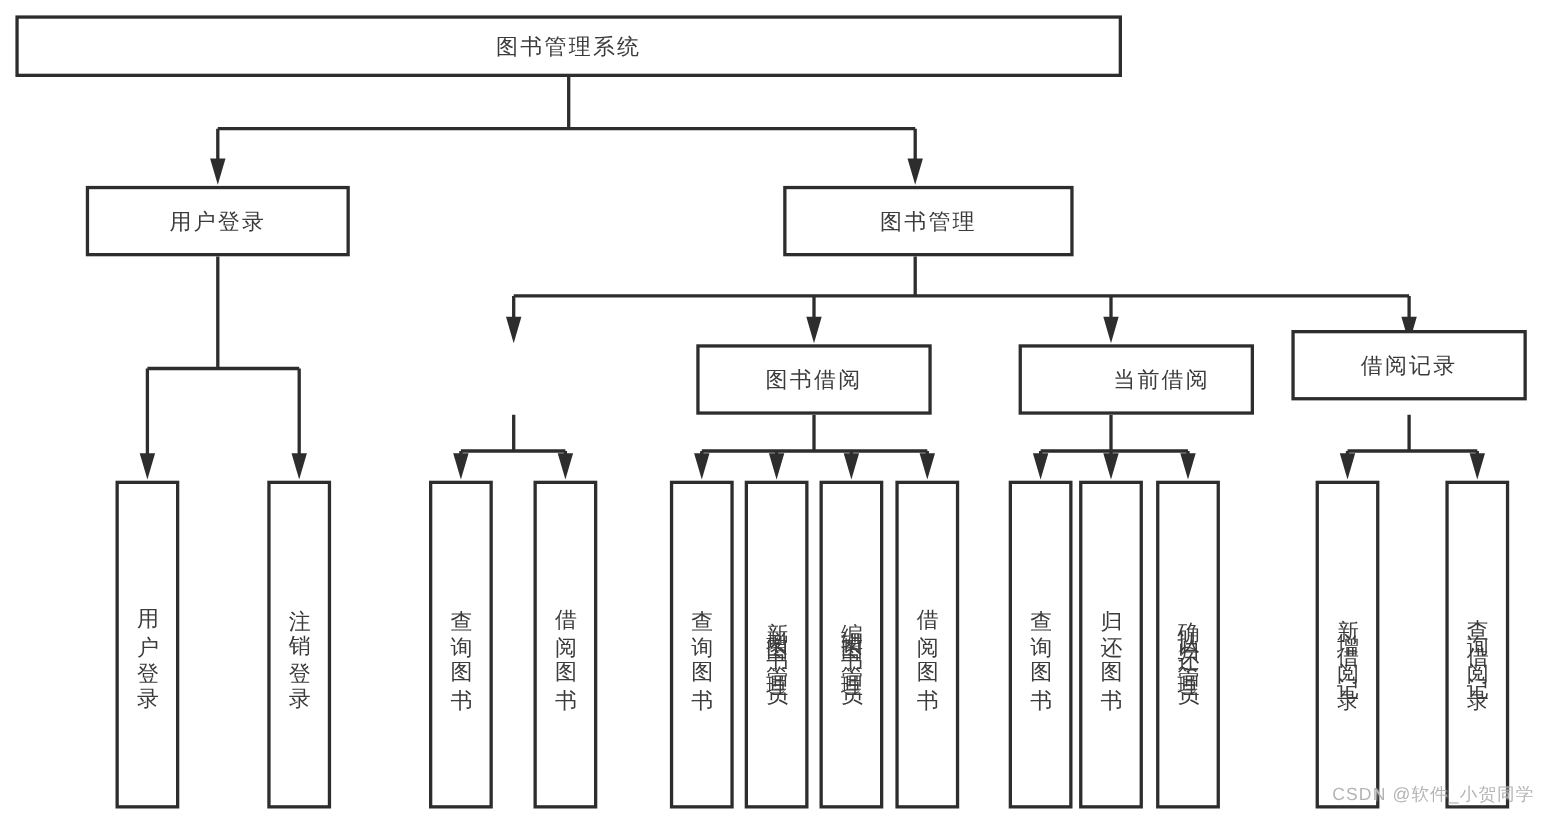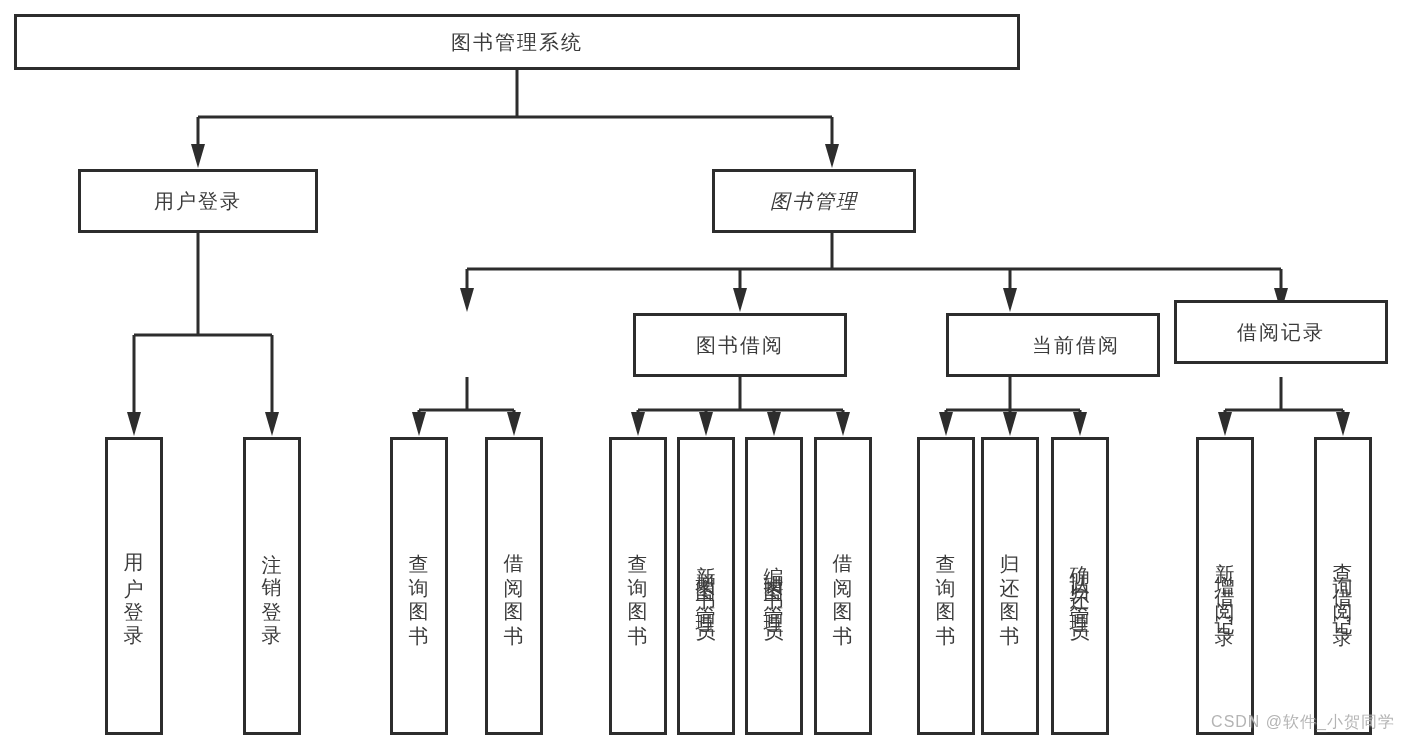--- a/index.html
+++ b/index.html
@@ -42,25 +42,25 @@
     line-height: 1;
   }
   .ls4 { letter-spacing: 24px; }
   .ls6 { letter-spacing: 13px; }
   .ls9 { letter-spacing: 8px; }
 
   
   .n-root  { left: 14px;  top: 14px;  width: 1006px; height: 56px; }
   
   .n-login { left: 78px;  top: 169px; width: 240px;  height: 64px; }
-  .n-mgmt  { left: 712px; top: 169px; width: 204px;  height: 64px; font-style: italic; }
+  .n-mgmt  { left: 712px; top: 169px; width: 264px;  height: 64px; }
   
   .n-rec   { left: 360px;  top: 313px; width: 214px; height: 64px; }
   .n-bor   { left: 633px;  top: 313px; width: 214px; height: 64px; }
-  .n-cur   { left: 946px;  top: 313px; width: 214px; height: 64px; padding-left: 46px; }
+  .n-cur   { left: 926px;  top: 313px; width: 214px; height: 64px; padding-left: 46px; }
   .n-his   { left: 1174px; top: 300px; width: 214px; height: 64px; }
   
   .c1  { left: 105px; }  .c2  { left: 243px; }
   .c3  { left: 390px; }  .c4  { left: 485px; }
   .c5  { left: 609px; }  .c6  { left: 677px; }
   .c7  { left: 745px; }  .c8  { left: 814px; }
   .c9  { left: 917px; }  .c10 { left: 981px; }
   .c11 { left: 1051px; } .c12 { left: 1196px; }
   .c13 { left: 1314px; }
 

